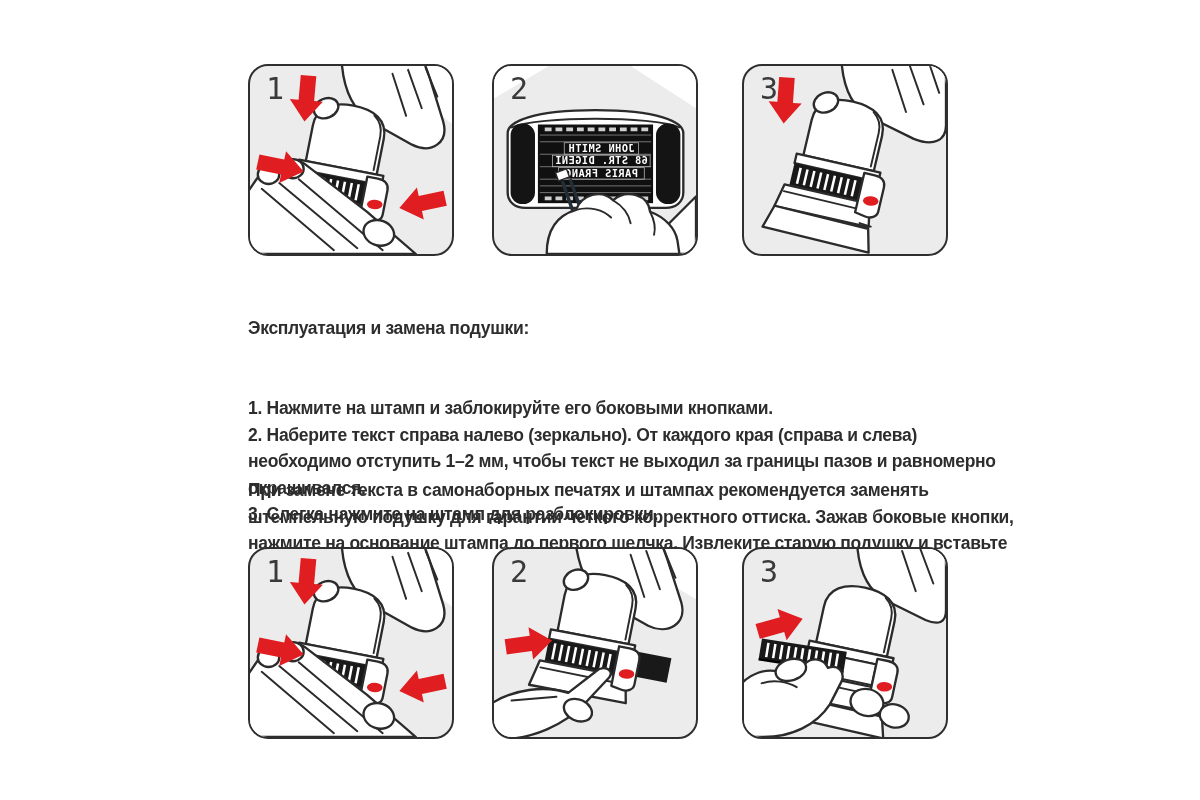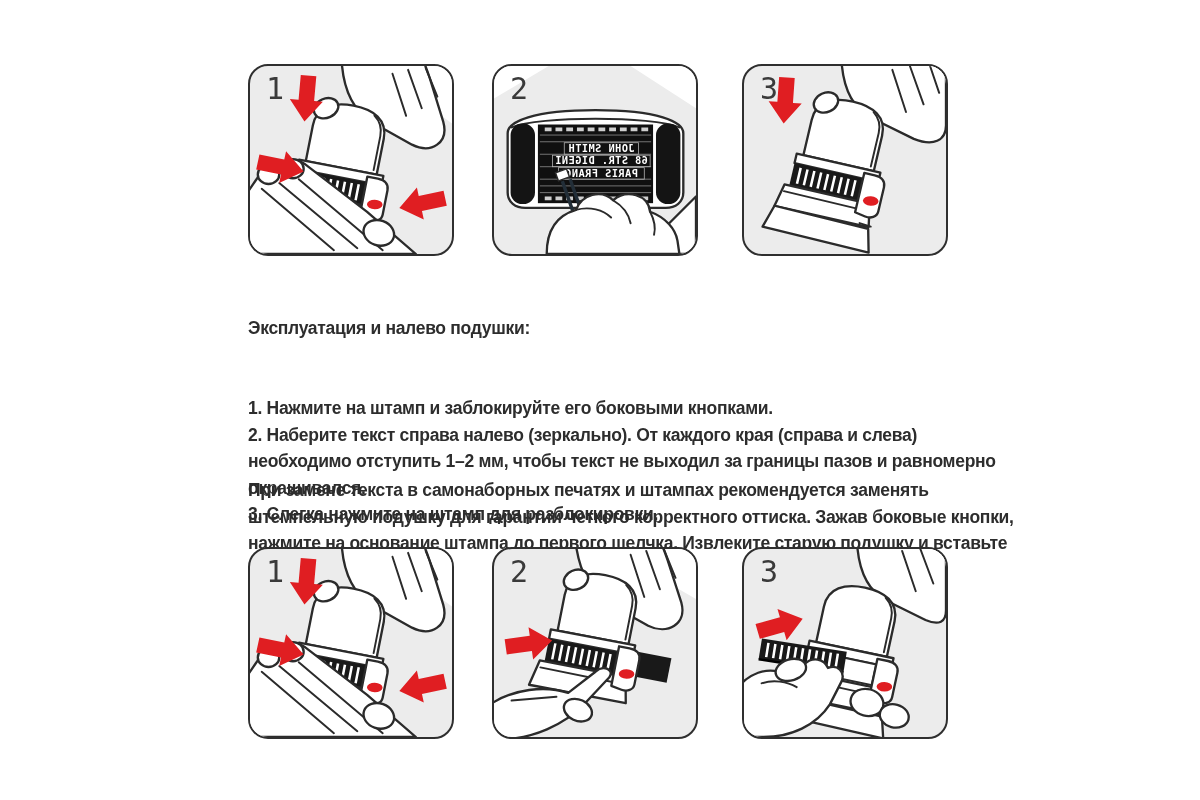--- a/index.html
+++ b/index.html
@@ -141,21 +141,21 @@
         <path class="ln" d="M77,70 L88,70 C96,70 100,74 100,80 L100,106 C100,112 94,115 88,114 L77,112 Z"></path>
         <ellipse class="red" cx="90" cy="97" rx="8" ry="5" transform="rotate(-10 90 97)"></ellipse>
         <path class="lnn" d="M84,122 L96,123"></path>
       </g>
       <ellipse class="ln" cx="84" cy="38" rx="13" ry="10" transform="rotate(-25 84 38)"></ellipse>
       <use href="#arrowP" class="red" transform="translate(44,12) rotate(94)"></use>
     </svg>
   </div>
 
   <div class="tblock t1">
-    <div>Эксплуатация и налево подушки:</div>
+    <div>Эксплуатация и замена подушки:</div>
     <div>1. Нажмите на штамп и заблокируйте его боковыми кнопками.
 2. Наберите текст справа налево (зеркально). От каждого края (справа и слева)
 необходимо отступить 1–2 мм, чтобы текст не выходил за границы пазов и равномерно
 окрашивался.
 3. Слегка нажмите на штамп для разблокировки.</div>
   </div>
 
   <div class="tblock t2">
     <div>При замене текста в самонаборных печатях и штампах рекомендуется заменять
 штемпельную подушку для гарантии четкого корректного оттиска. Зажав боковые кнопки,

